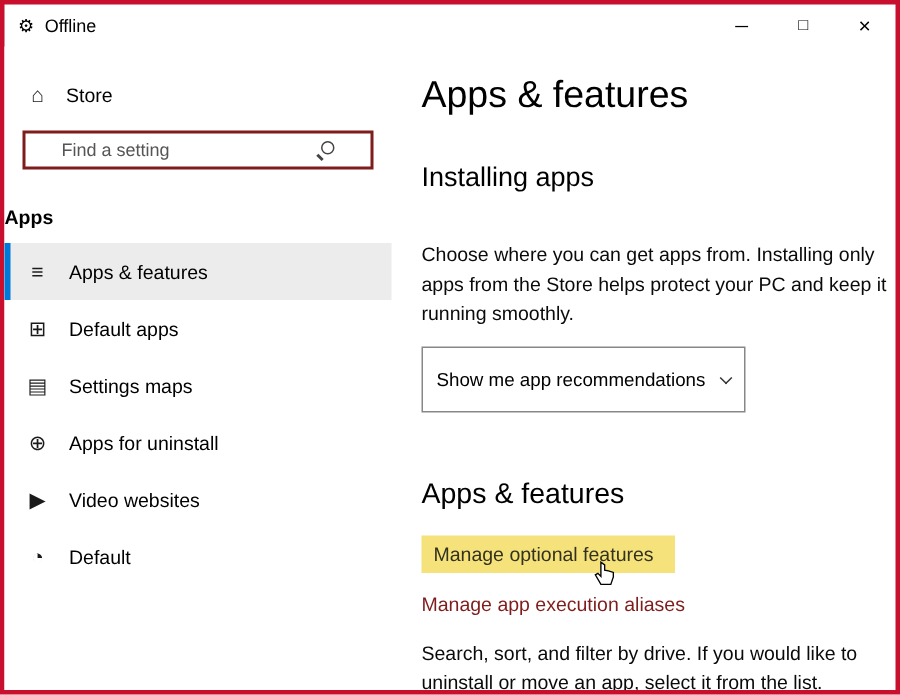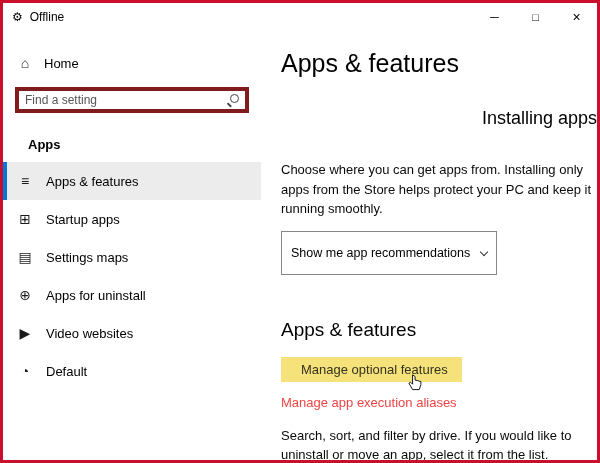--- a/index.html
+++ b/index.html
@@ -31,77 +31,77 @@
     position:absolute; left:0; top:28px; bottom:0; width:258px;
     background:#fff;
   }
   .side-row {
     display:flex; align-items:center; gap:10px;
     height:36px; padding-left:13px; font-size:13px;
   }
   .side-icon { width:18px; text-align:center; font-size:14px; color:#1a1a1a; }
   .side-search {
     margin:6px 12px 0 12px; height:26px;
-    border:4px solid #7f1d1d; background:#fff;
-    display:flex; align-items:center; padding:0 6px;
+    border:2px solid #7f1d1d; background:#fff;
+    display:flex; align-items:center; padding:0 24px;
   }
   .side-search input, .list-search input {
     border:none; outline:none; flex:1; font-size:12px;
     font-family:inherit; color:#333; background:transparent;
   }
   .side-search input::placeholder { color:#555; }
   .mag { position:relative; width:12px; height:12px; flex:0 0 auto; }
   .mag::before {
     content:""; position:absolute; top:0; right:0;
     width:7px; height:7px; border:1.4px solid #444; border-radius:50%;
   }
   .mag::after {
     content:""; position:absolute; left:0; bottom:1px;
     width:5px; height:1.5px; background:#444; transform:rotate(45deg);
   }
   .side-section {
-    padding-left:25px; margin-top:24px; margin-bottom:10px;
+    padding-left:0; margin-top:24px; margin-bottom:10px;
     font-size:13px; font-weight:bold;
   }
   .nav-item {
     position:relative; display:flex; align-items:center; gap:12px;
     height:38px; padding-left:13px; font-size:13px; cursor:default;
   }
   .nav-item.selected { background:#ececec; }
   .nav-item.selected::before {
     content:""; position:absolute; left:0; top:0; bottom:0;
     width:4px; background:#0078d7;
   }
   
   .main {
     position:absolute; left:258px; top:28px; right:0; bottom:0;
     padding:10px 0 0 20px; overflow:hidden;
   }
   .page-title { font-size:25px; font-weight:400; margin-top:8px; }
-  .h-section { font-size:18px; font-weight:400; margin-top:30px;text-align:right; }
+  .h-section { font-size:18px; font-weight:400; margin-top:30px; }
   .h-section2 { font-size:19px; font-weight:400; margin-top:44px; }
   .para { width:312px; font-size:13px; line-height:1.5; margin-top:31px; color:#0a0a0a; }
   .dropdown {
     margin-top:12px; width:216px; height:44px;
     border:1px solid #878787; background:#fff;
     display:flex; align-items:center; justify-content:space-between;
     padding:0 9px; font-size:12.5px; cursor:default;
   }
   .chev {
     display:inline-block; width:6px; height:6px;
     border-right:1.3px solid #333; border-bottom:1.3px solid #333;
     transform:rotate(45deg); margin-left:6px; margin-bottom:2px; flex:0 0 auto;
   }
   .highlight-link {
     position:relative; display:inline-block; margin-top:16px;
-    background:#f6e27b; padding:5px 14px 5px 20px;
+    background:#f6e27b; padding:5px 14px 5px 8px;
     font-size:13px; color:#33321f; cursor:pointer;
   }
   .highlight-link svg { position:absolute; right:40px; bottom:-10px; }
-  .alias-link { display:block; margin-top:13px; font-size:13px; color:#ef4444; cursor:pointer; width:fit-content; }
+  .alias-link { display:block; margin-top:13px; font-size:13px; color:#7f1d1d; cursor:pointer; width:fit-content; }
   .list-search {
     margin-top:12px; width:216px; height:28px;
     border:1px solid #5a5a5a; background:#fff;
     display:flex; align-items:center; padding:0 9px;
   }
   .list-search input::placeholder { color:#444; }
 </style>
 </head>
 <body>
 
@@ -113,37 +113,37 @@
     <div class="win-controls">
       <div class="win-btn">─</div>
       <div class="win-btn max">□</div>
       <div class="win-btn close">×</div>
     </div>
   </div>
 
   <div class="sidebar">
     <div class="side-row" style="margin-top:14px;">
       <span class="side-icon">⌂</span>
-      <span>Home</span>
+      <span>Store</span>
     </div>
 
     <div class="side-search">
       <input type="text" placeholder="Find a setting" style="">
       <span class="mag"></span>
     </div>
 
     <div class="side-section">Apps</div>
 
     <div class="nav-item selected">
       <span class="side-icon">≡</span>
       <span>Apps &amp; features</span>
     </div>
     <div class="nav-item">
       <span class="side-icon">⊞</span>
-      <span>Startup apps</span>
+      <span>Default apps</span>
     </div>
     <div class="nav-item">
       <span class="side-icon">▤</span>
       <span>Settings maps</span>
     </div>
     <div class="nav-item">
       <span class="side-icon">⊕</span>
       <span>Apps for uninstall</span>
     </div>
     <div class="nav-item">

